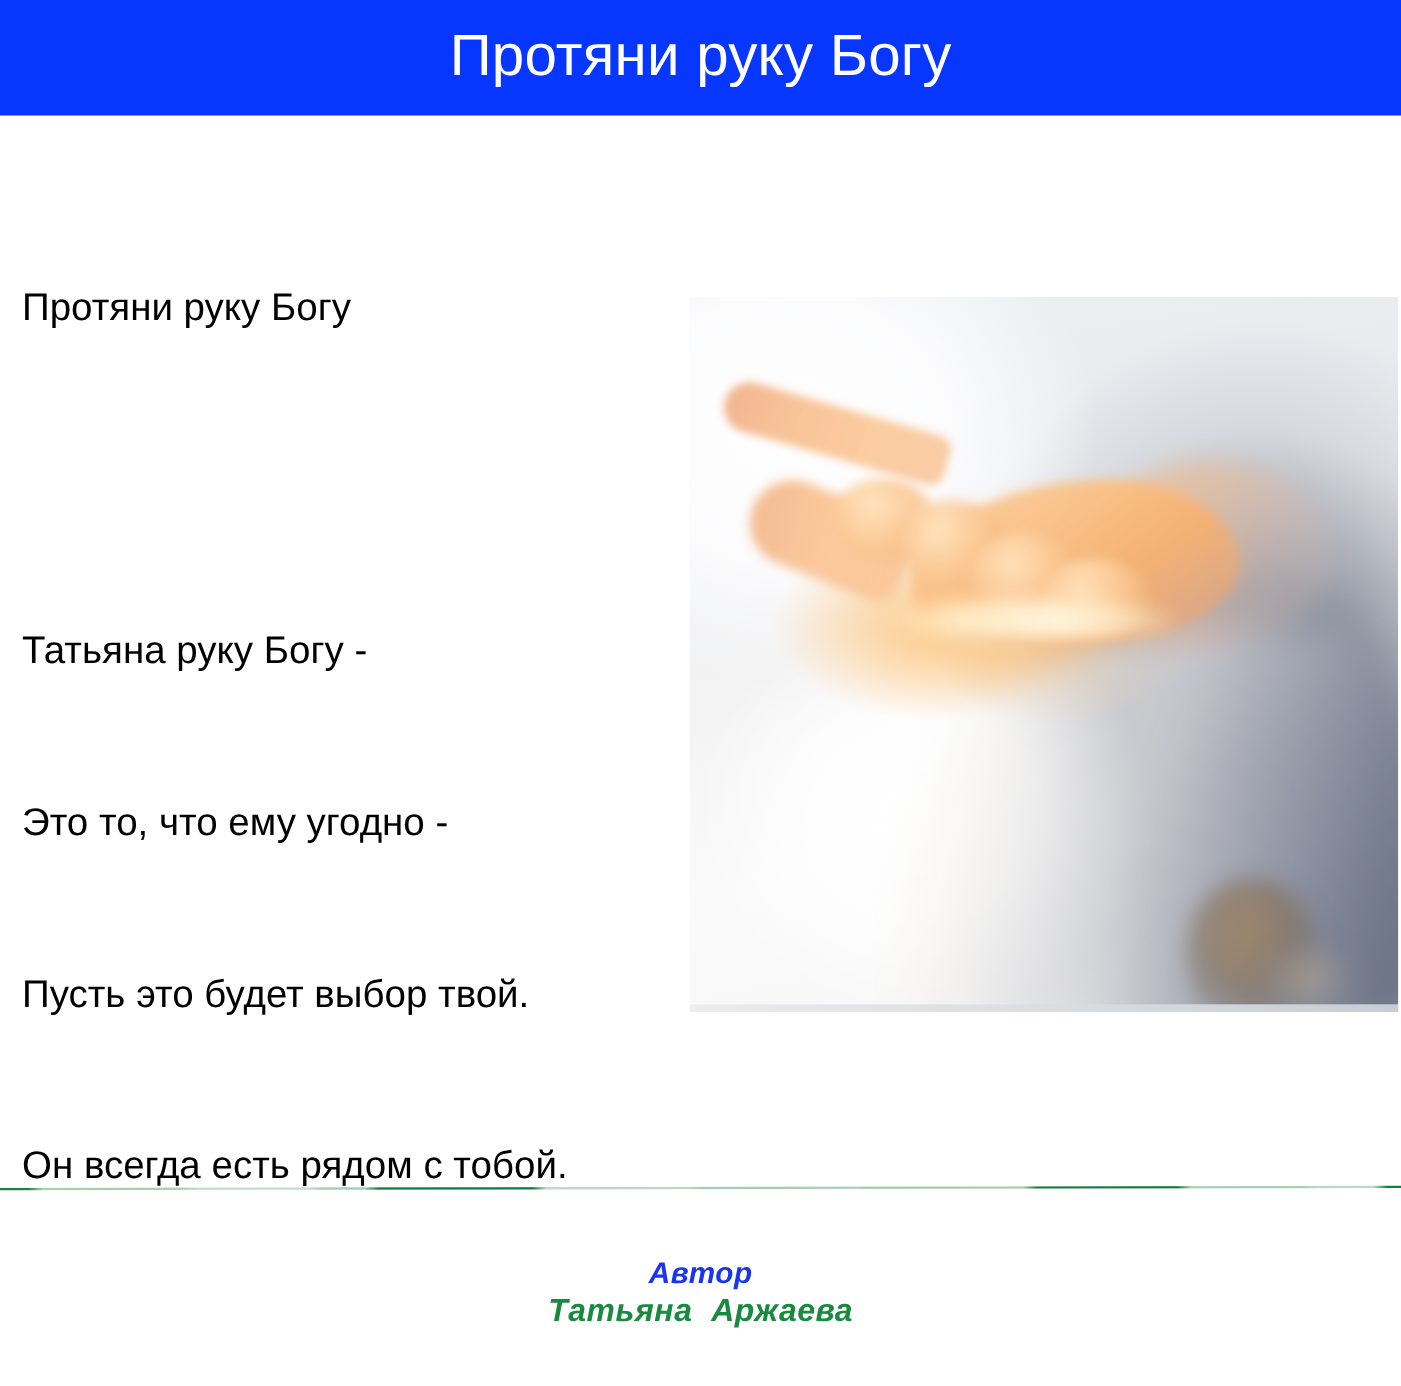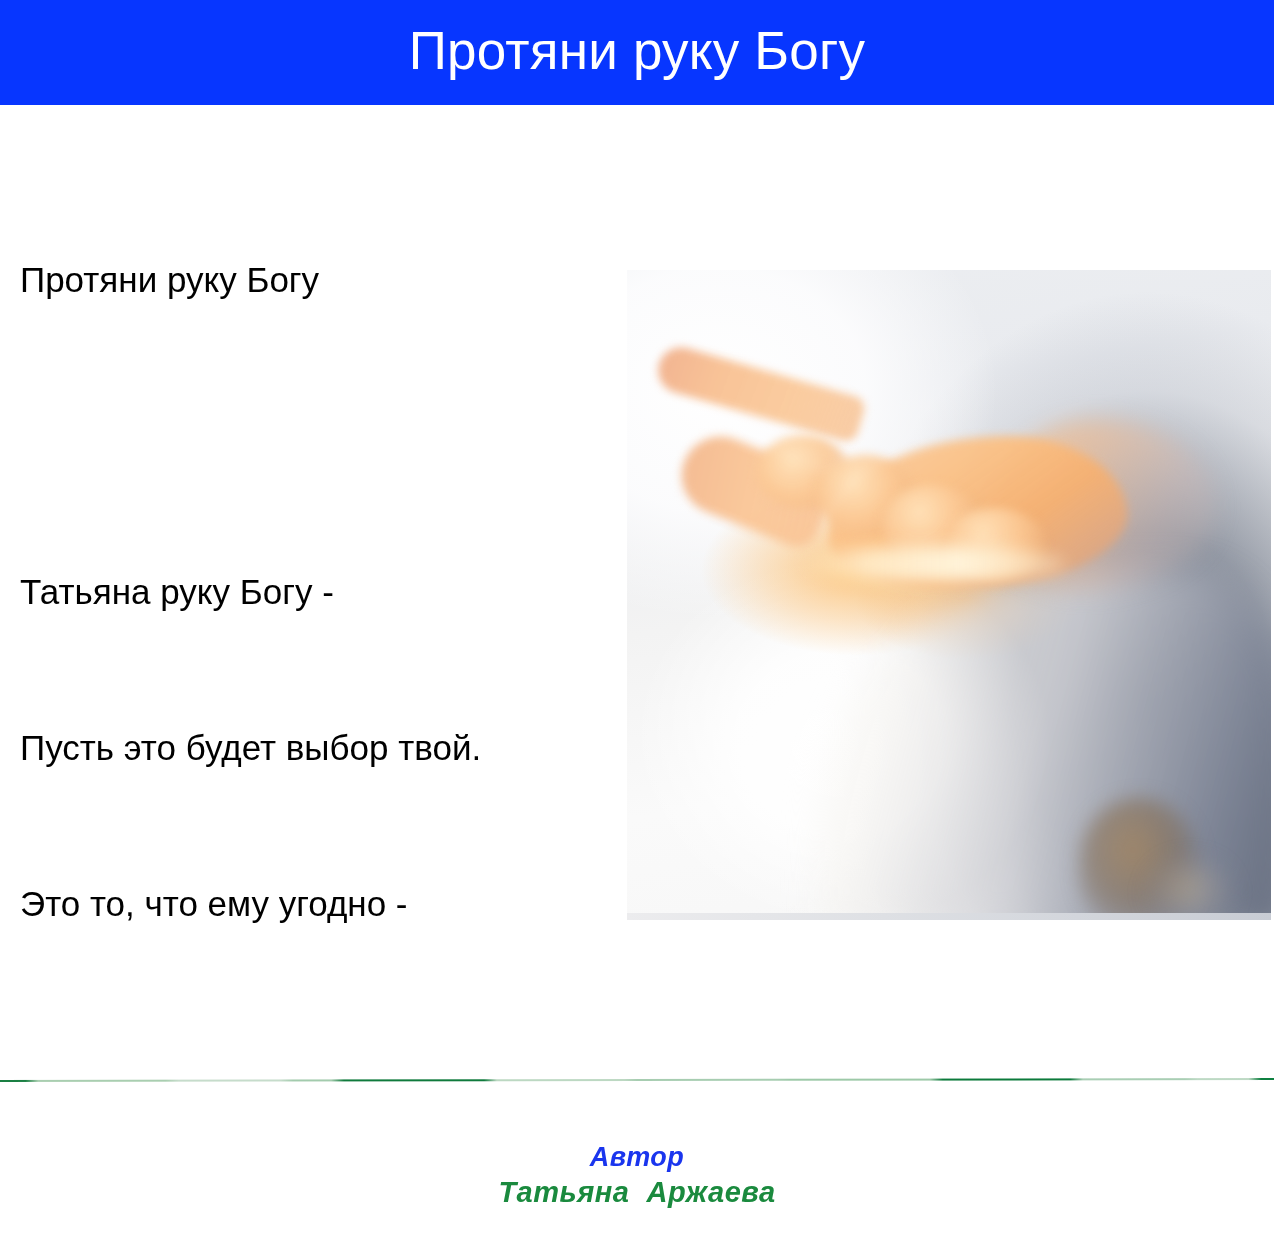--- a/index.html
+++ b/index.html
@@ -269,22 +269,23 @@
 <div class="header-banner">
   <div class="header-title">Протяни руку Богу</div>
 </div>
 
 <div class="content-area">
 
   <div class="poem-block">
     <div class="poem-line">Протяни руку Богу</div>
     <div class="poem-line blank"></div>
     <div class="poem-line">Татьяна руку Богу -</div>
+    <div class="poem-line">Это то, что ему угодно -</div>
     <div class="poem-line">Пусть это будет выбор твой.</div>
-    <div class="poem-line">Это то, что ему угодно -</div>
+    <div class="poem-line">Он всегда есть рядом с тобой.</div>
     <div class="poem-line blank"></div>
     
     
     
     
     
     
     
     
     

